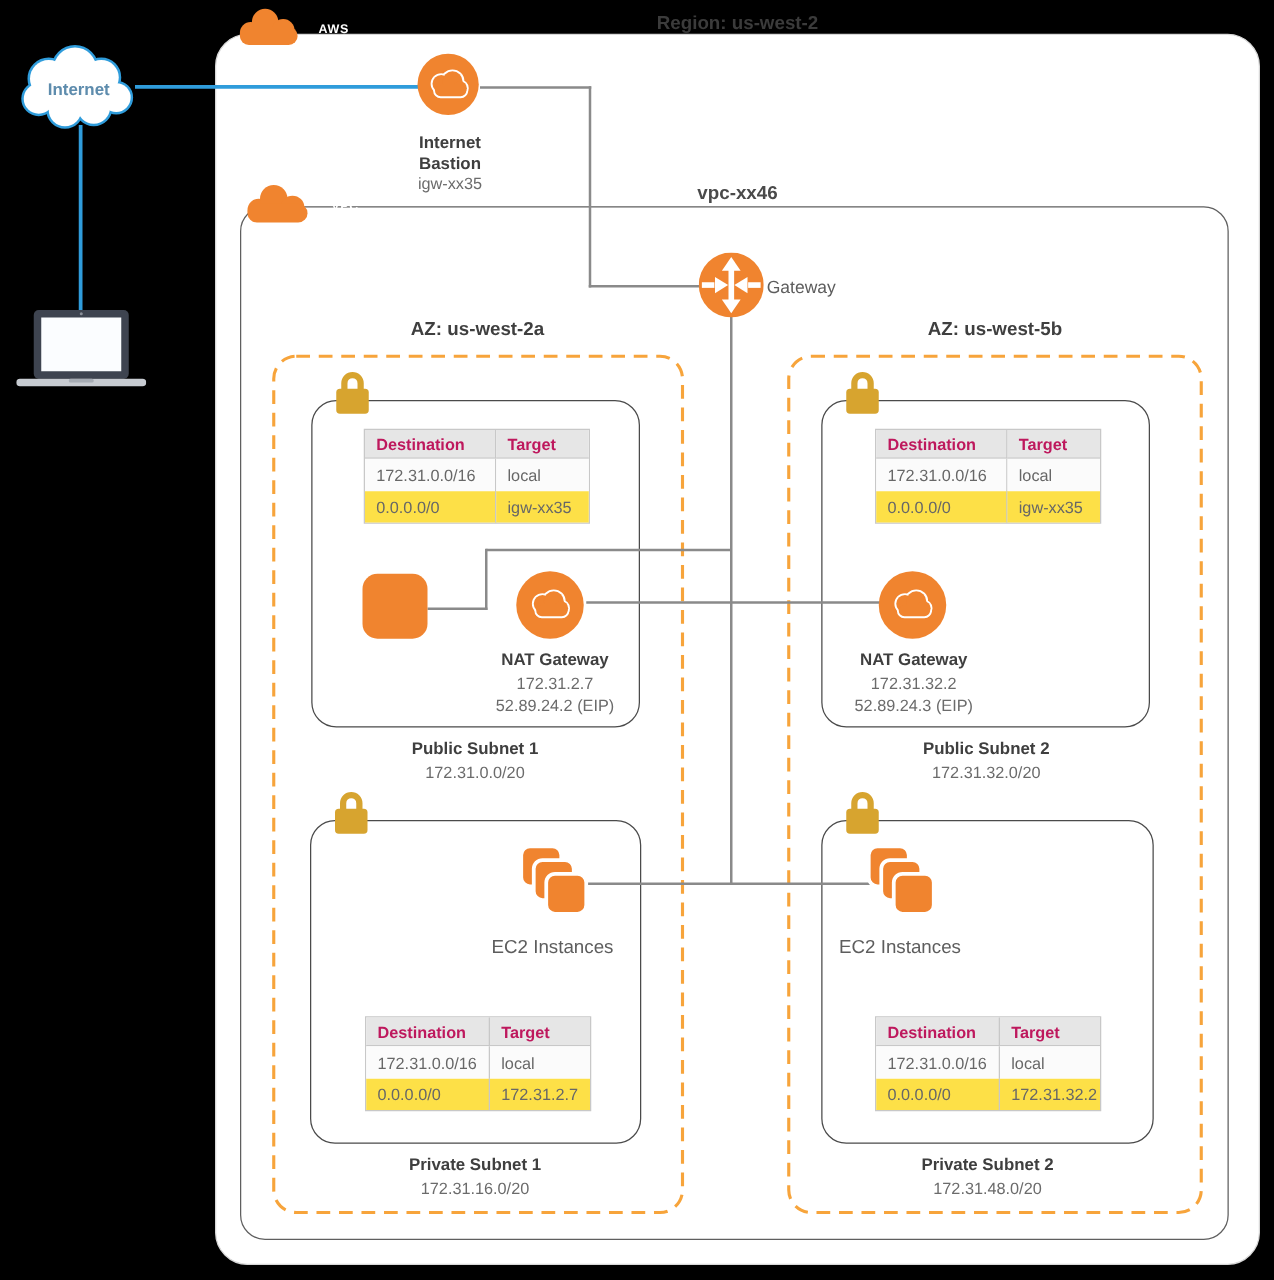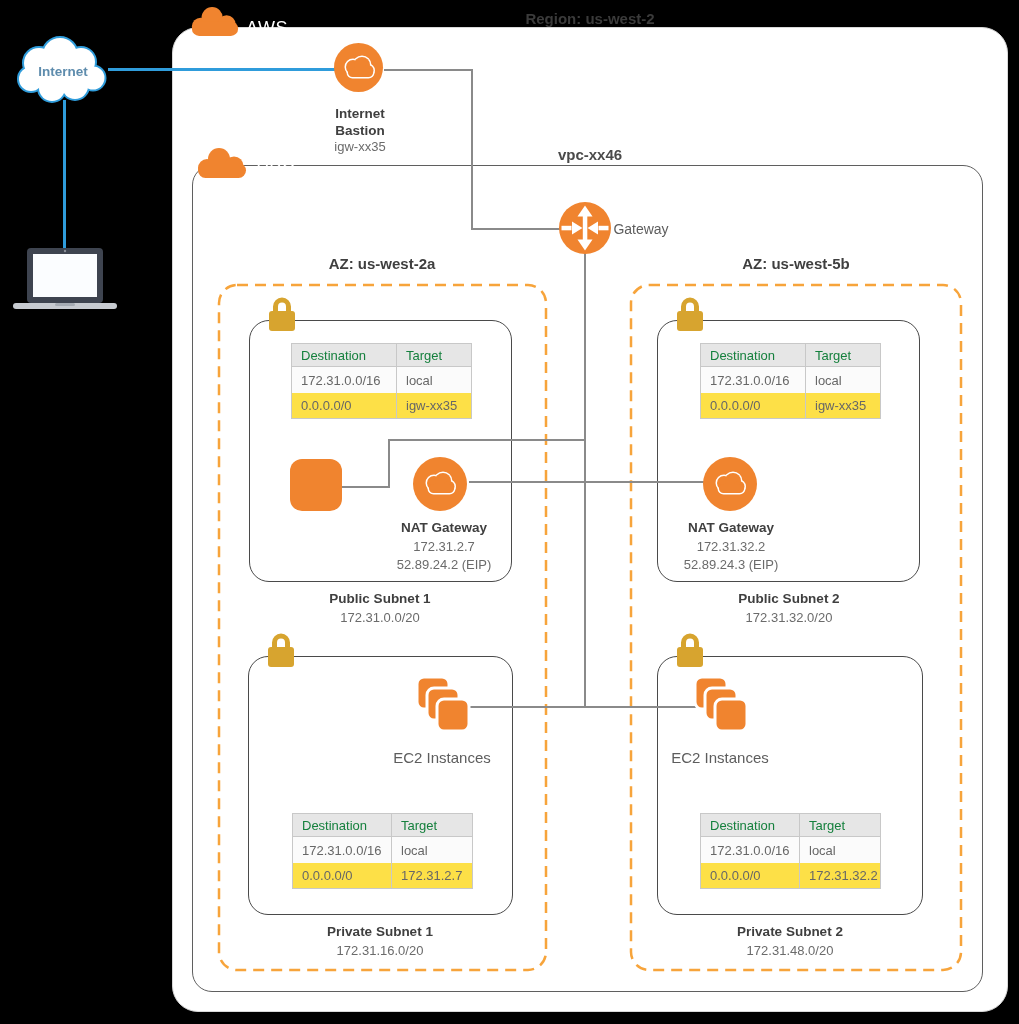--- a/index.html
+++ b/index.html
@@ -20,28 +20,28 @@
   .bvline{position:absolute;width:3px;background:var(--blue);}
   .lbl{position:absolute;white-space:nowrap;font-size:15px;color:var(--ink);
        font-weight:700;transform:translateX(-50%);text-align:center;}
   .lbl.plain{font-weight:400;color:#5D5D5D;}
   .stack{position:absolute;transform:translateX(-50%);text-align:center;
          line-height:18.5px;font-size:13.5px;white-space:nowrap;}
   .stack .t{font-weight:700;color:var(--ink);}
   .stack .s{font-weight:400;color:var(--ink-sub);font-size:13px;}
   .region-label{color:#3B3B3B;}
   .badge-label{position:absolute;width:100%;text-align:center;color:#fff;
-               font-weight:400;font-size:18px;letter-spacing:.5px;}
+               font-weight:700;font-size:10px;letter-spacing:.5px;}
   .circle-icon{position:absolute;border-radius:50%;background:var(--orange);
                display:flex;align-items:center;justify-content:center;}
   .bastion-icon{position:absolute;background:var(--orange);border-radius:12px;}
   .rt{position:absolute;border:1px solid #C8C8C8;background:#fff;font-size:13px;}
   .rt-row{display:flex;}
   .rt-cell{padding:0 0 0 9px;display:flex;align-items:center;overflow:hidden;}
-  .rt-head .rt-cell{height:23px;background:#E6E6E6;font-weight:400;color:#15803d;text-align:right;}
+  .rt-head .rt-cell{height:23px;background:#E6E6E6;font-weight:700;color:#be185d;text-align:right;}
   .rt-r1 .rt-cell{height:26px;background:#FBFBFB;color:#676767;}
   .rt-r2 .rt-cell{height:25px;background:#fde047;color:#676767;}
   .rt .c1{width:105px;border-right:1px solid #C8C8C8;}
   .rt .c2{flex:1;}
   .rt-b .c1{width:99px;}
   .rt-head .rt-cell{border-bottom:1px solid #C8C8C8;}
   .f-orange{fill:var(--orange);}
   .s-white{stroke:#fff;fill:var(--orange);}
   .f-white{fill:#fff;}
   .internet-cloud-stroke{stroke:var(--blue);stroke-width:4;fill:#fff;}

